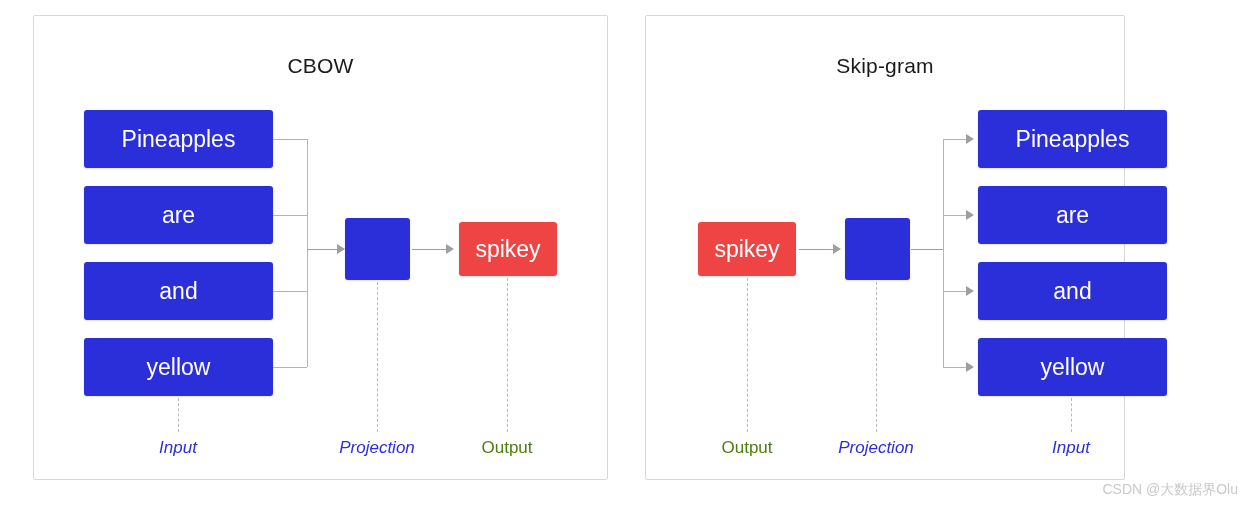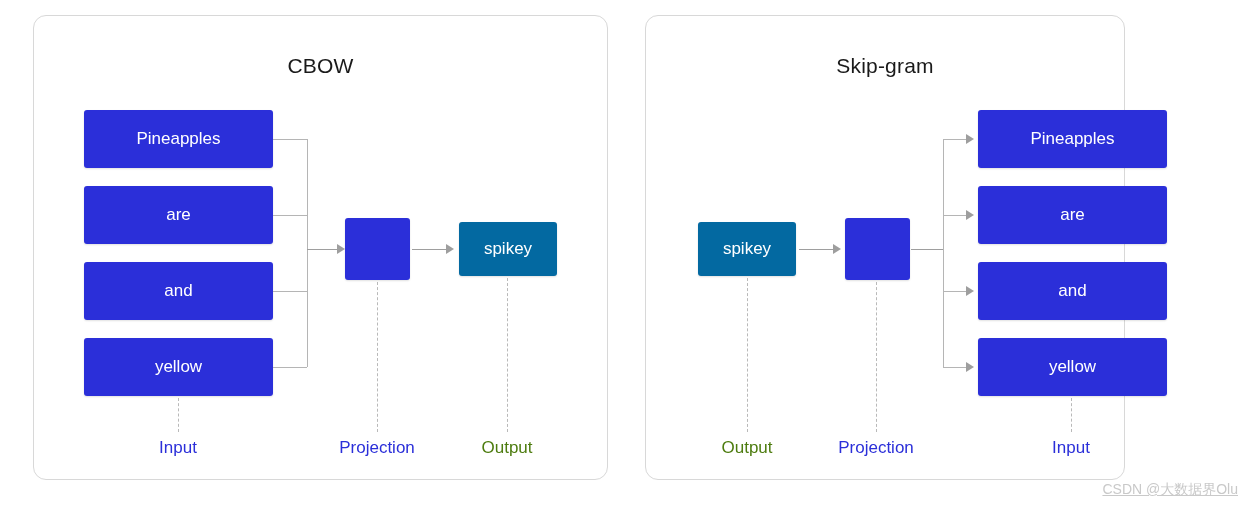--- a/index.html
+++ b/index.html
@@ -18,21 +18,21 @@
     position: absolute;
     left: 0; top: 0;
     width: 1250px;
     height: 507px;
   }
   .panel {
     position: absolute;
     background: #ffffff;
     border: 1px solid #d8d8d8;
     box-sizing: border-box;
-    border-radius: 13px;
+    border-radius: 2px;
   }
   .panel-left  { left: 33px;  top: 15px; width: 575px; height: 465px; }
   .panel-right { left: 645px; top: 15px; width: 480px; height: 465px; }
 
   .panel-title {
     position: absolute;
     top: 38px;
     left: 0;
     width: 100%;
     text-align: center;
@@ -42,38 +42,38 @@
   }
 
   .node {
     position: absolute;
     box-sizing: border-box;
     border-radius: 3px;
     display: flex;
     align-items: center;
     justify-content: center;
     color: #ffffff;
-    font-size: 17px;
+    font-size: 23px;
     box-shadow: 0 1px 2px rgba(0,0,0,0.12);
   }
   .node.blue { background: #2B2FD9; }
-  .node.cyan { background: #0369a1; }
+  .node.cyan { background: #ef4444; }
 
   .word-box  { width: 189px; height: 58px; }
   .proj-box  { width: 65px;  height: 62px; }
   .out-box   { width: 98px;  height: 54px; }
 
   .axis-label {
     position: absolute;
     font-size: 17px;
     text-align: center;
     white-space: nowrap;
     transform: translateX(-50%);
   }
-  .axis-label.blue { color: #2B2FD9; }
+  .axis-label.blue { color: #2B2FD9; font-style: italic; }
   .axis-label.cyan { color: #4d7c0f; }
 
   .dash {
     position: absolute;
     width: 0;
     border-left: 1px dashed #b9b9b9;
   }
 
   .hline {
     position: absolute;
@@ -96,21 +96,20 @@
     border-left: 8px solid #9e9e9e;
   }
 
   .watermark {
     position: absolute;
     right: 12px;
     bottom: 8px;
     font-size: 14px;
     color: #c9c9c9;
     white-space: nowrap;
-    text-decoration: underline;
   }
 </style>
 </head>
 <body>
 
 <div class="stage">
 
   <div class="panel panel-left">
     <div class="panel-title">CBOW</div>
   </div>

